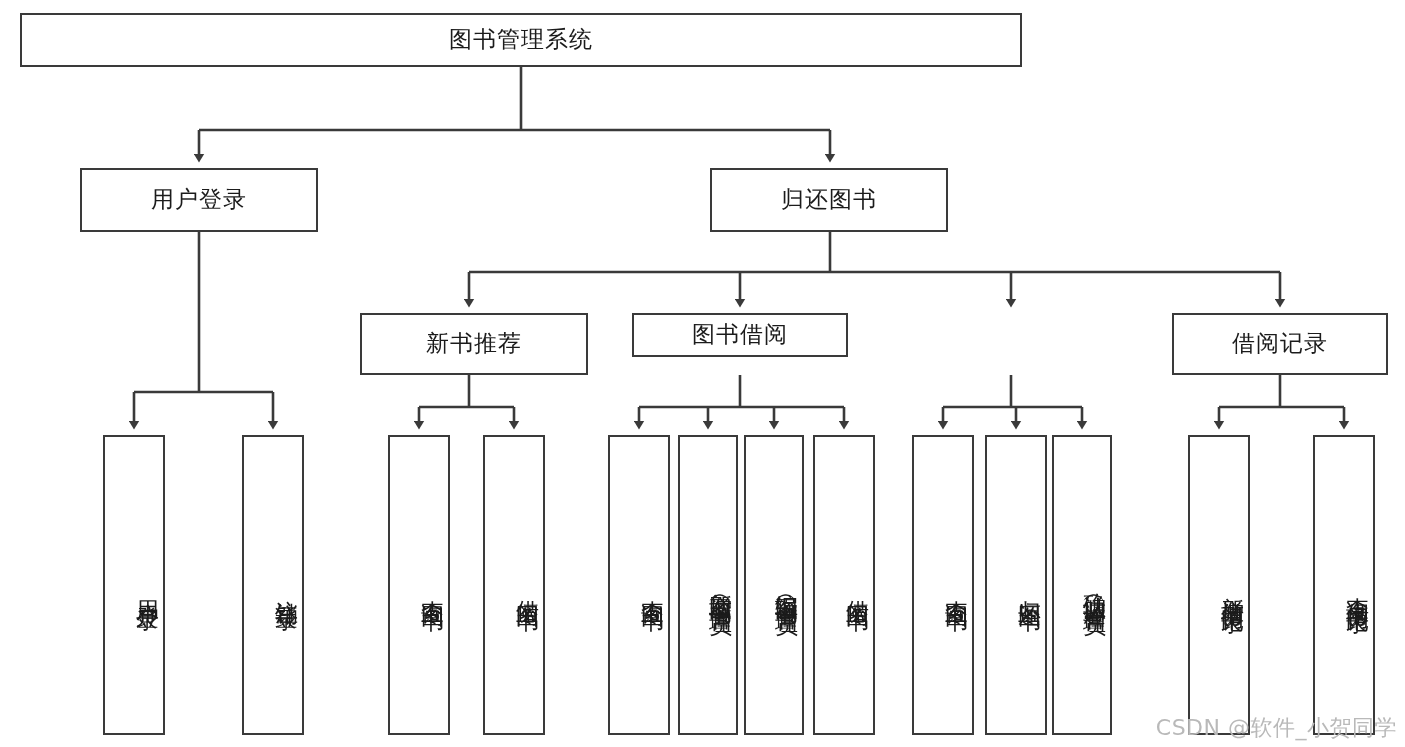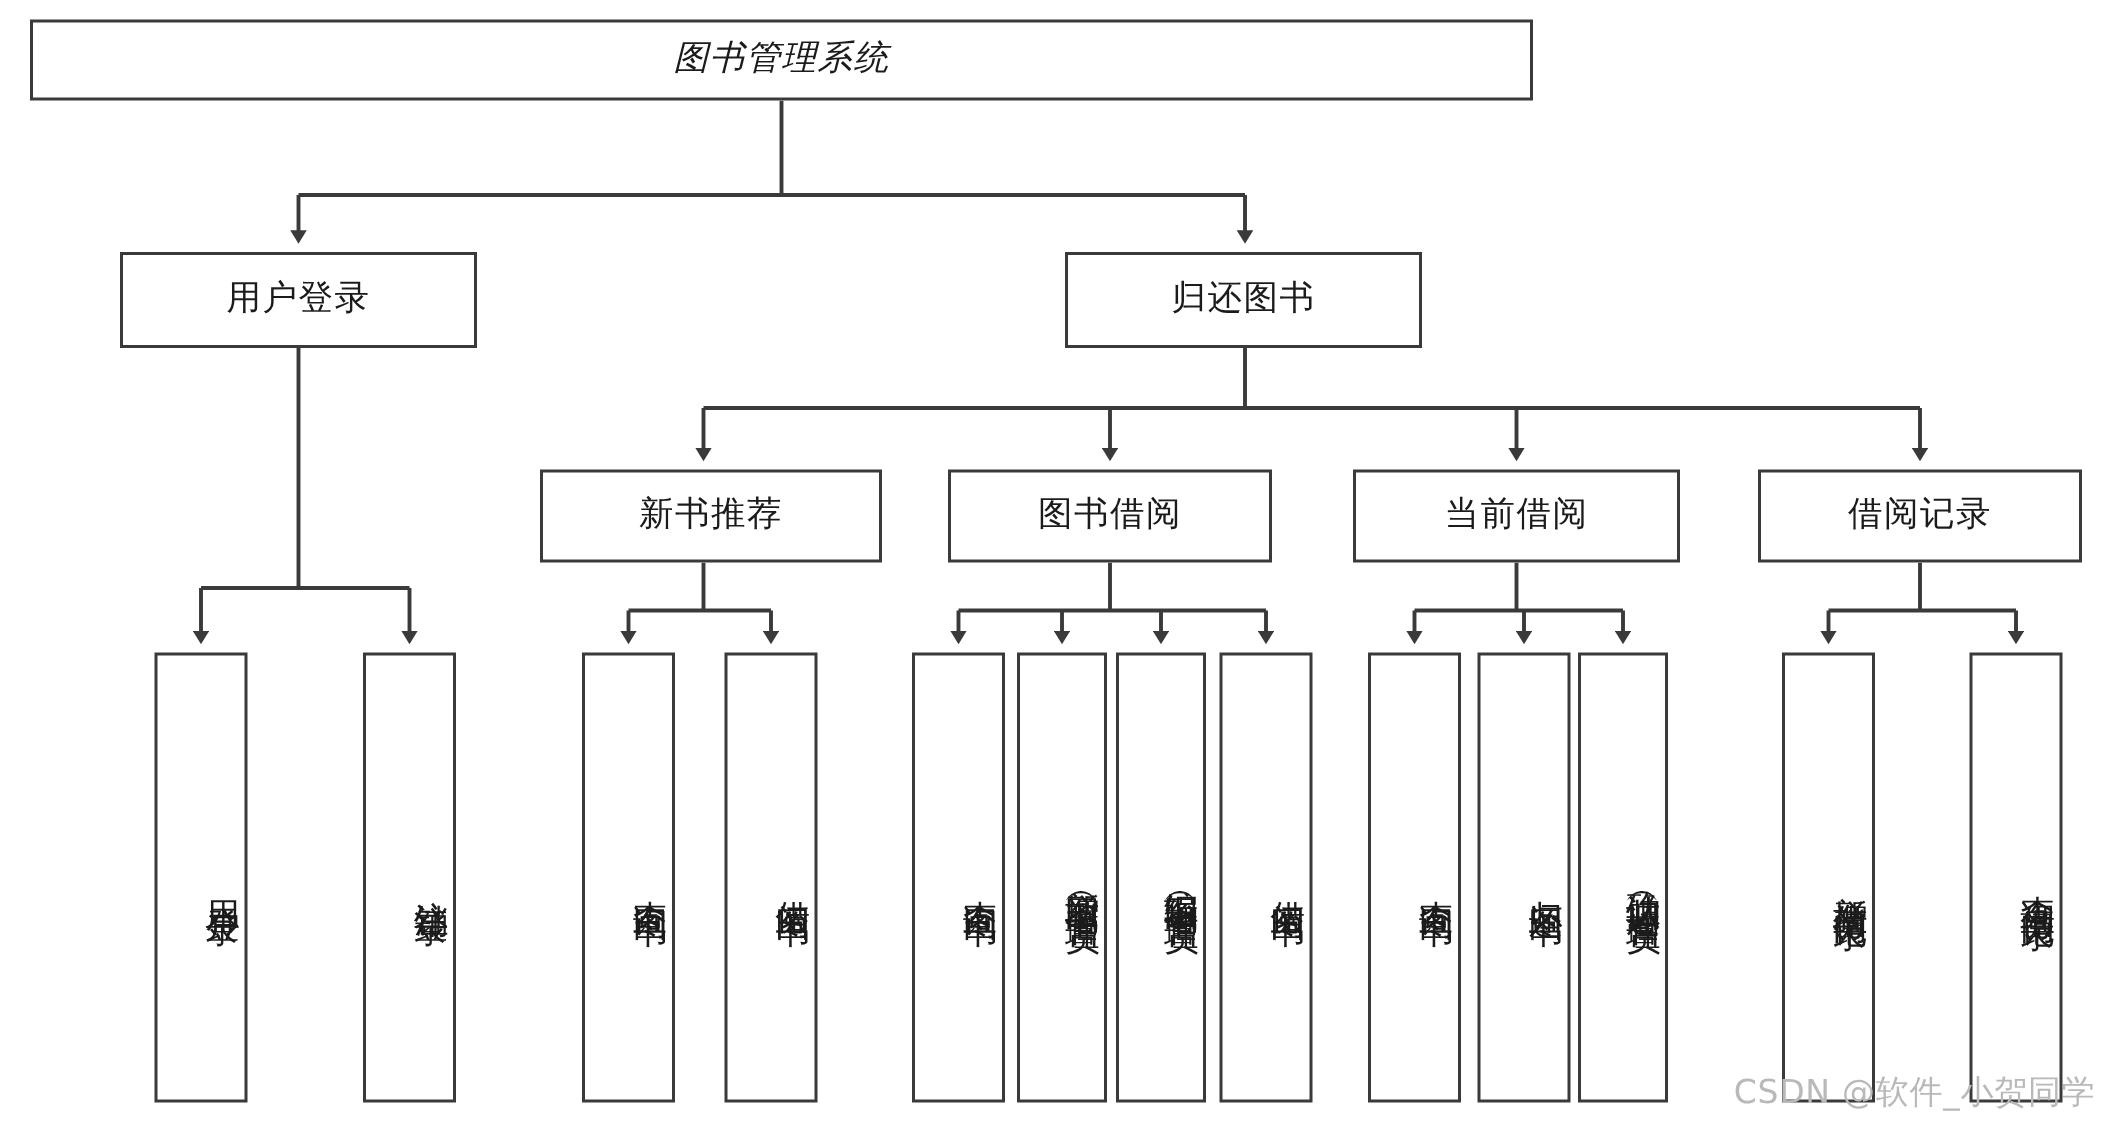--- a/index.html
+++ b/index.html
@@ -113,39 +113,36 @@
       <path d="M1016,407 L1016,422" marker-end="url(#arrow)"></path>
       <path d="M1082,407 L1082,422" marker-end="url(#arrow)"></path>
 
       <path d="M1280,375 L1280,407"></path>
       <path d="M1219,407 L1344,407"></path>
       <path d="M1219,407 L1219,422" marker-end="url(#arrow)"></path>
       <path d="M1344,407 L1344,422" marker-end="url(#arrow)"></path>
     </g>
   </svg>
 
-  <div class="node h" style="left:20px; top:13px; width:1002px; height:54px;font-style:italic;">
+  <div class="node h" style="left:20px; top:13px; width:1002px; height:54px;">
     <span>图书管理系统</span>
   </div>
 
   <div class="node h" style="left:80px; top:168px; width:238px; height:64px;">
     <span>用户登录</span>
   </div>
   <div class="node h" style="left:710px; top:168px; width:238px; height:64px;">
     <span>归还图书</span>
   </div>
 
   <div class="node h" style="left:360px; top:313px; width:228px; height:62px;">
     <span>新书推荐</span>
   </div>
-  <div class="node h" style="left:632px; top:313px; width:216px; height:62px;">
+  <div class="node h" style="left:632px; top:313px; width:216px; height:44px;">
     <span>图书借阅</span>
-  </div>
-  <div class="node h" style="left:902px; top:313px; width:218px; height:62px;">
-    <span>当前借阅</span>
   </div>
   <div class="node h" style="left:1172px; top:313px; width:216px; height:62px;">
     <span>借阅记录</span>
   </div>
 
   <div class="node v" style="left:103px; top:435px; width:62px; height:300px;">
     <span class="vtxt">用户登录</span>
   </div>
   <div class="node v" style="left:242px; top:435px; width:62px; height:300px;">
     <span class="vtxt">注销登录</span>

